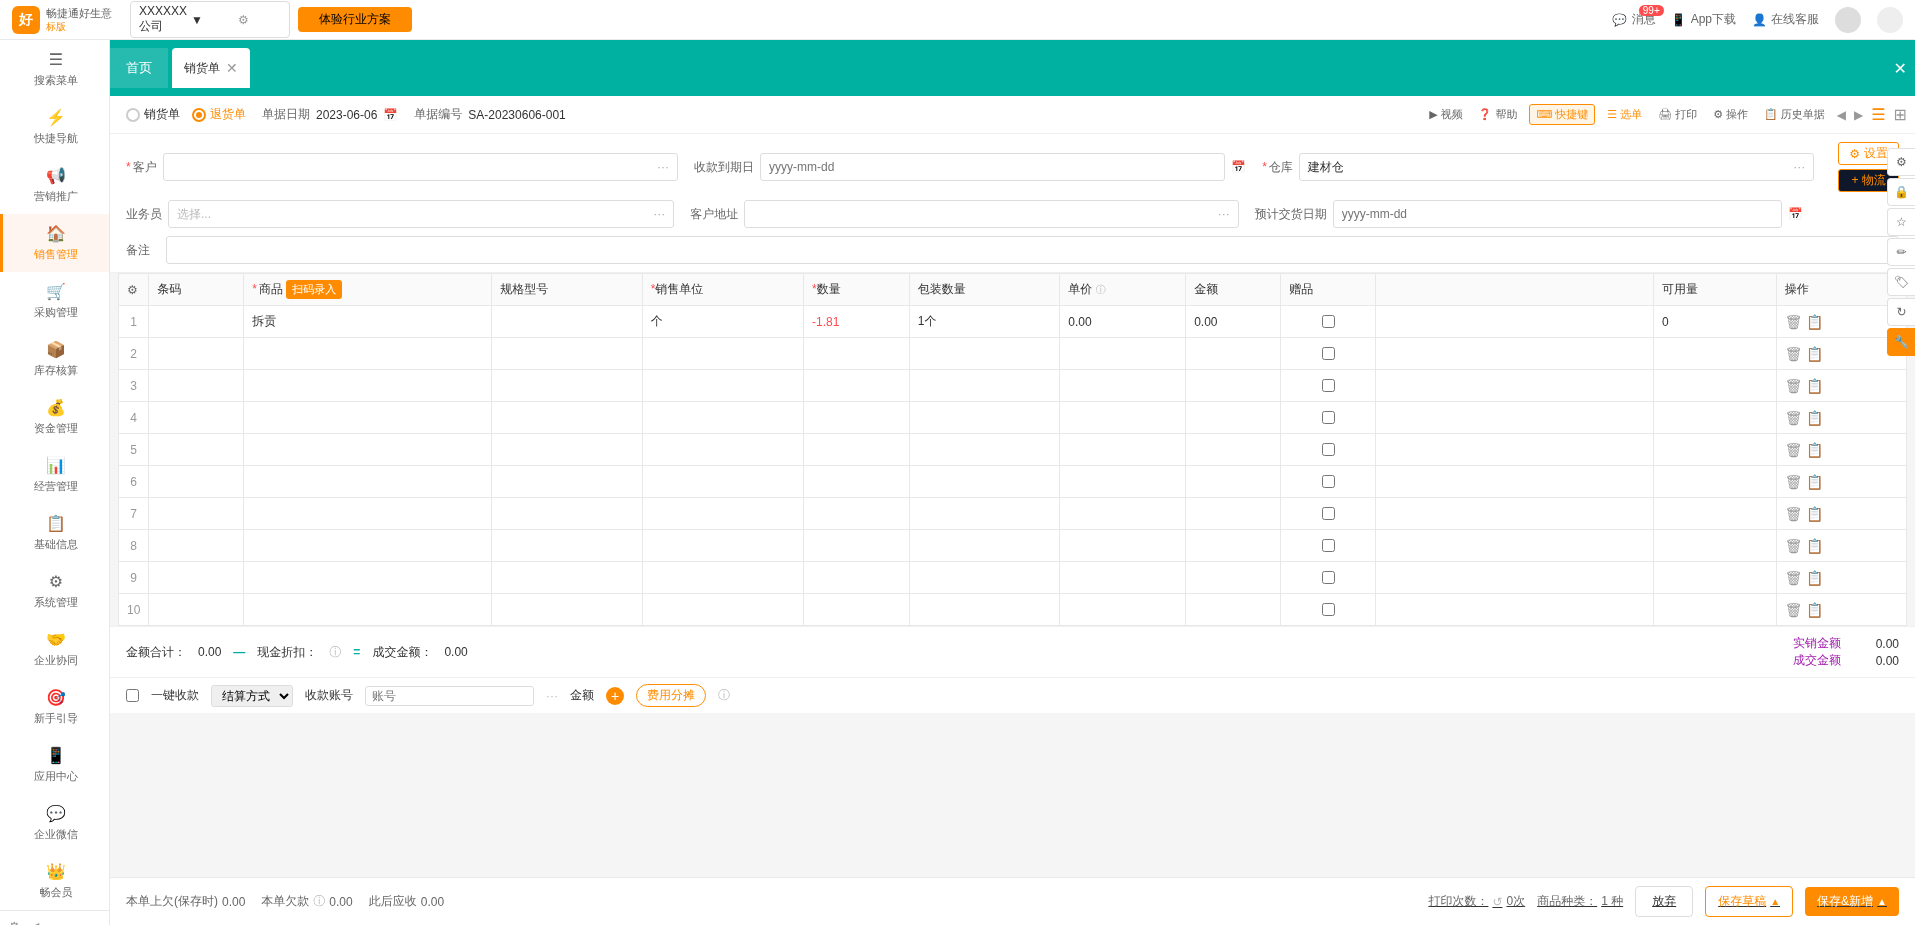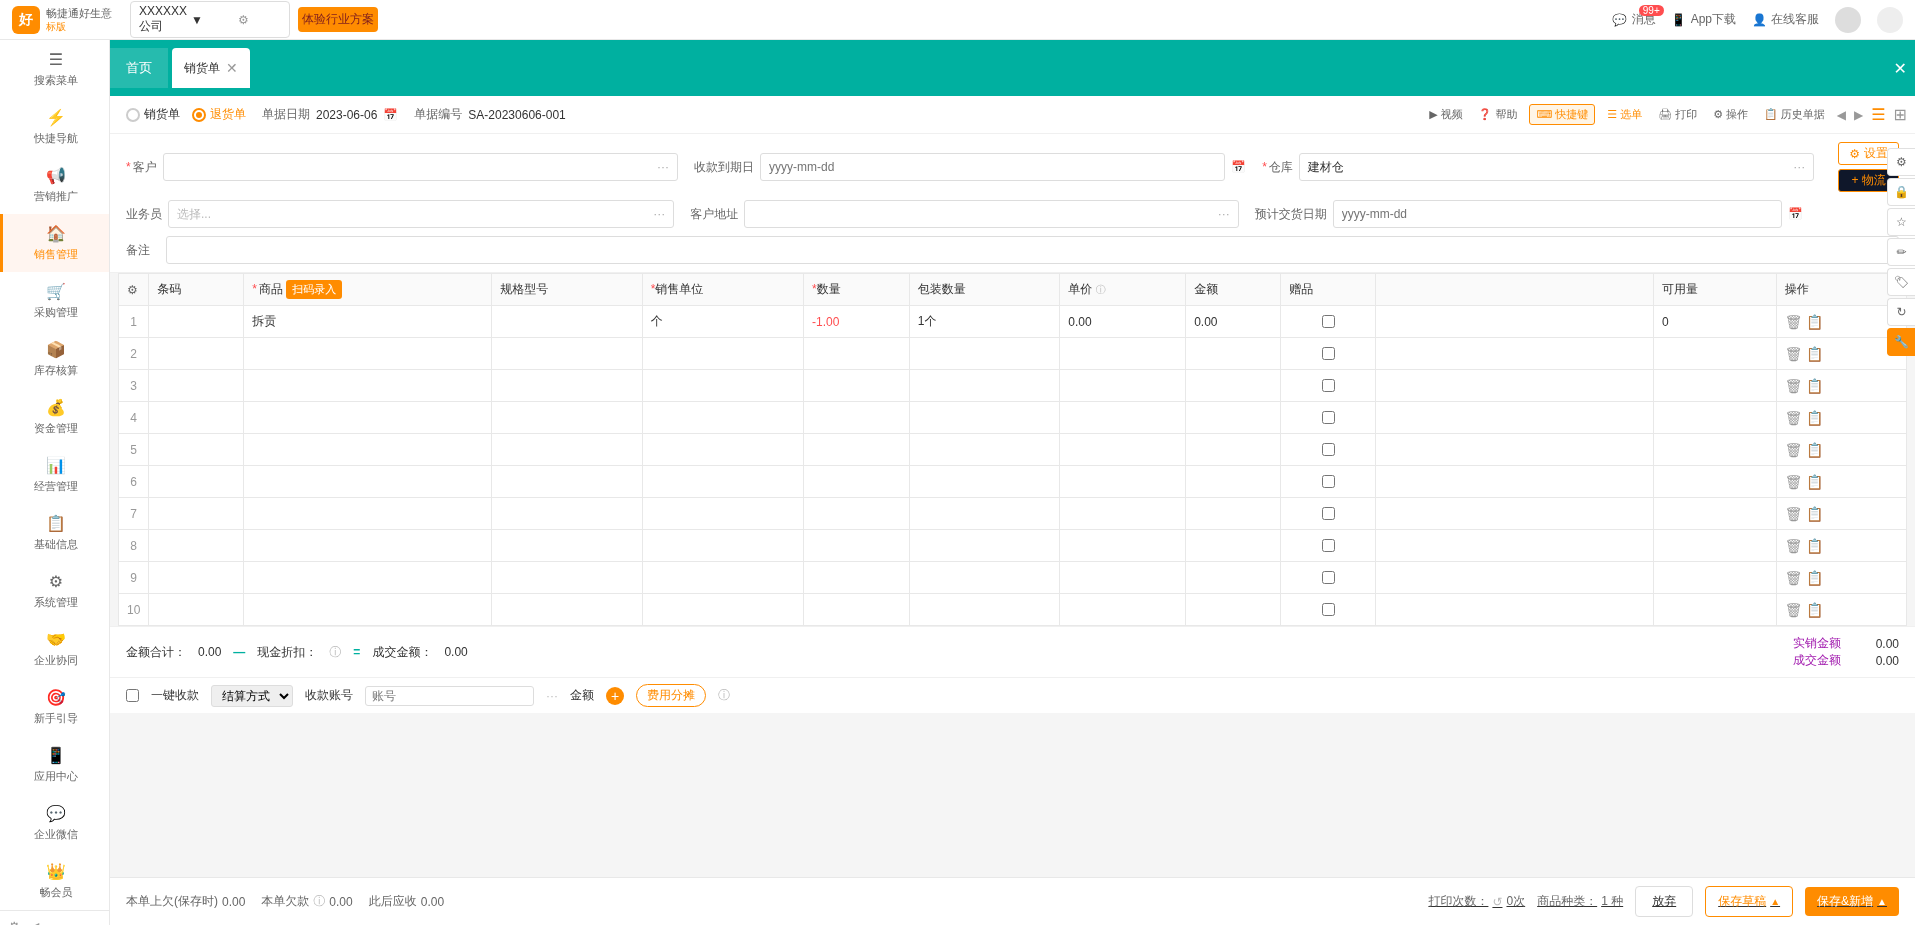--- a/index.html
+++ b/index.html
@@ -30,23 +30,23 @@
     }
     .logo-text { font-size: 11px; color: #666; line-height: 1.3; }
     .company-selector {
       display: flex; align-items: center; gap: 4px;
       border: 1px solid #ddd; border-radius: 4px;
       padding: 2px 8px; cursor: pointer; min-width: 160px;
       background: #fff;
     }
     .company-selector span { flex: 1; font-size: 12px; }
     .trial-btn {
-      background: #ff8c00; color: #7f1d1d;
+      background: #ff8c00; color: #000000;
       border: none; border-radius: 4px;
-      padding: 4px 4px; cursor: pointer; font-size: 12px;
+      padding: 4px 21px; cursor: pointer; font-size: 12px;
     }
     .top-right {
       margin-left: auto;
       display: flex; align-items: center; gap: 16px;
     }
     .top-right-item {
       display: flex; align-items: center; gap: 4px;
       font-size: 12px; color: #666; cursor: pointer; position: relative;
     }
     .badge {
@@ -532,21 +532,21 @@
                 <th>操作</th>
               </tr>
             </thead>
             <tbody id="table-body">
             <tr>
       <td class="row-num">1</td>
       <td></td>
       <td>拆贡</td>
       <td></td>
       <td>个</td>
-      <td class="td-negative">-1.00</td>
+      <td class="td-negative">-1.81</td>
       <td>1个</td>
       <td>0.00</td>
       <td>0.00</td>
       <td>
                     <div class="checkbox-cell">
                       <input type="checkbox" style="">
                     </div>
                   </td>
       <td></td>
       <td>0</td>

